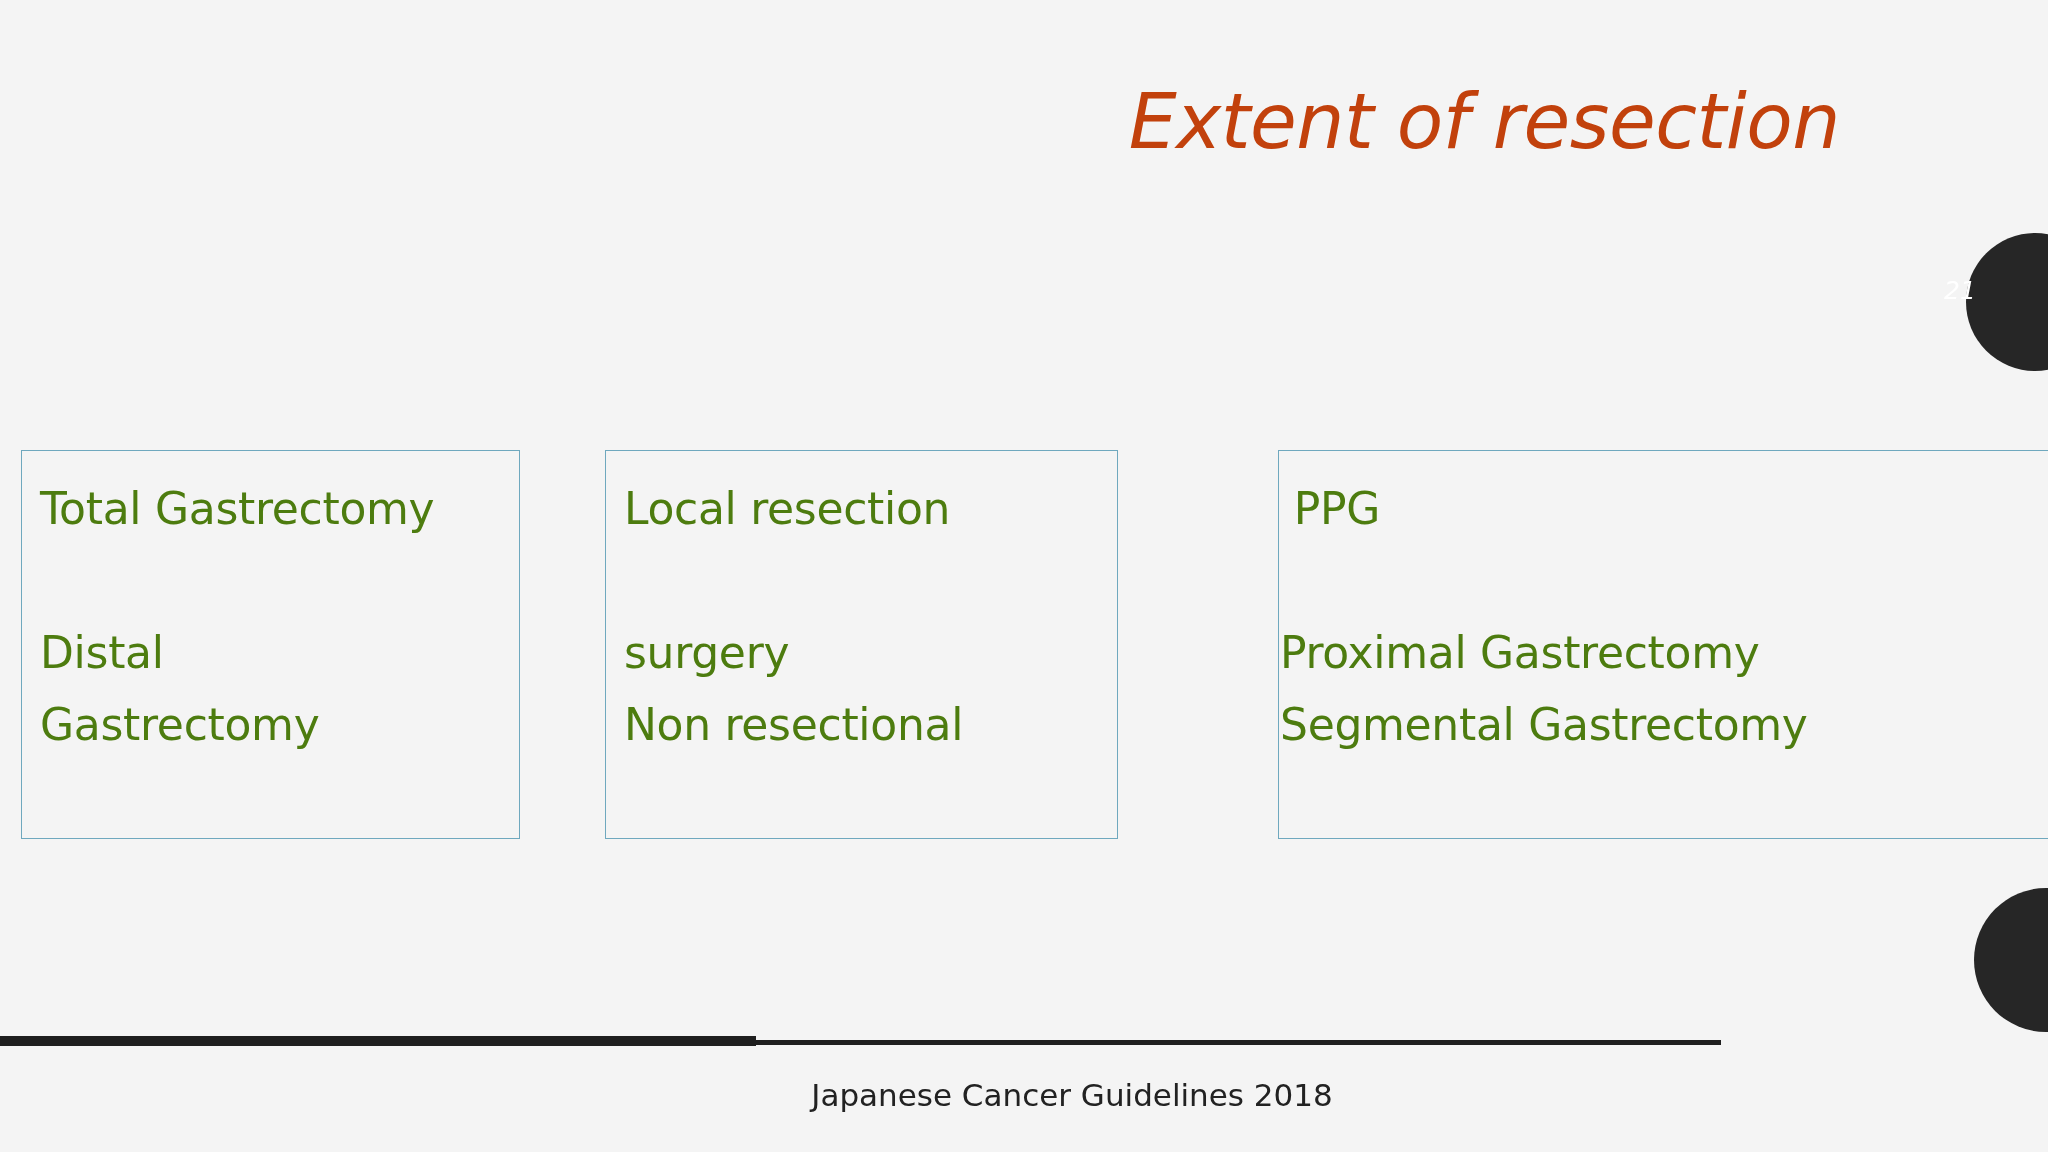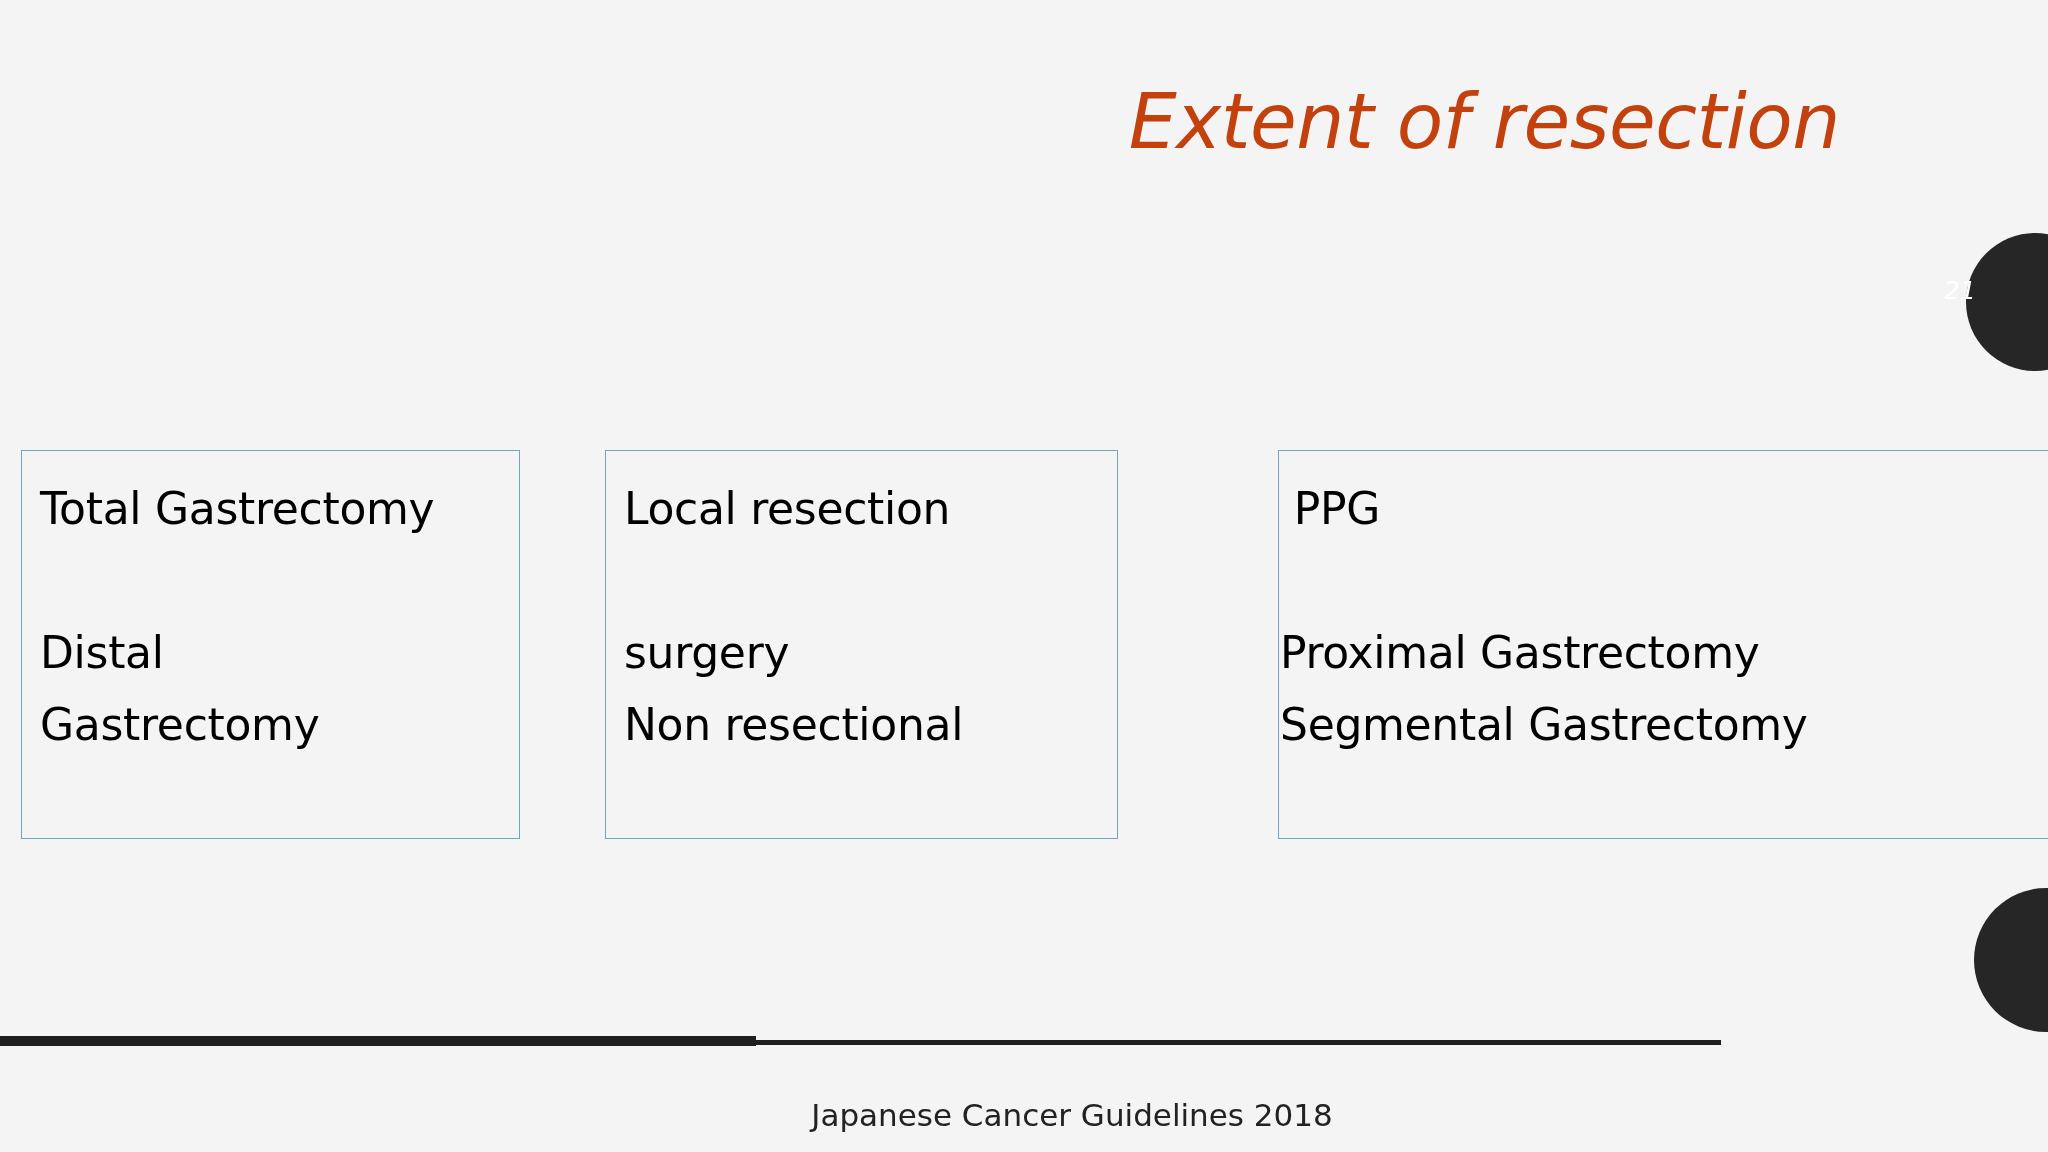--- a/index.html
+++ b/index.html
@@ -82,21 +82,21 @@
   }
   .box-1 { left: 21px;   width: 499px; padding-left: 18px; }
   .box-2 { left: 605px;  width: 513px; padding-left: 18px; }
   .box-3 { left: 1278px; width: 831px; padding-left: 1px; }
 
   .box-line {
     font-family: "DejaVu Sans", sans-serif;
     font-weight: 400;
     font-size: 44px;
     line-height: 72px;
-    color: #000000;
+    color: #4d7c0f;
     white-space: pre;
     letter-spacing: -0.3px;
   }
   .box-line.blank {
     color: transparent;
   }
   .box-3 .box-line {
     line-height: 72px;
   }
 
@@ -123,21 +123,20 @@
     position: absolute;
     left: 572px;
     top: 1077px;
     width: 1000px;
     text-align: center;
     font-family: "DejaVu Sans", sans-serif;
     font-size: 31px;
     color: #222222;
     line-height: 1.2;
     white-space: nowrap;
-    margin-top: 20px;
   }
 </style>
 </head>
 <body>
 
 <div class="slide">
 
   <div class="slide-title">Extent of resection</div>
 
   <div class="corner-circle top"></div>

